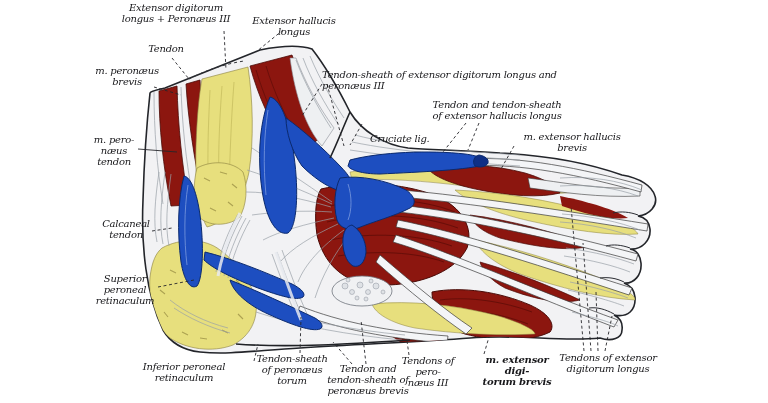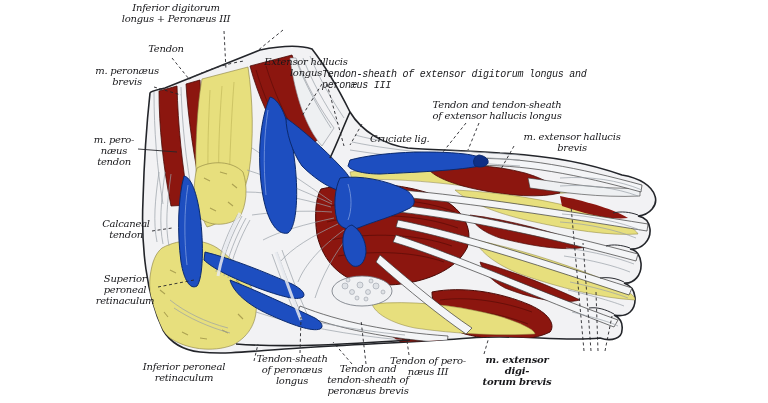--- a/index.html
+++ b/index.html
@@ -5,24 +5,24 @@
   html,body{margin:0;padding:0;background:#ffffff;}
   .stage{position:relative;width:768px;height:403px;background:#ffffff;overflow:hidden;
          font-family:"DejaVu Serif", "Liberation Serif", serif;}
   .stage svg{position:absolute;left:0;top:0;}
   .lbl{position:absolute;font-style:italic;font-size:10px;letter-spacing:-0.25px;
        line-height:1.12;color:#17171a;white-space:pre-line;}
   .ctr{text-align:center;}
   .lft{text-align:left;}
   
   #L1 {left:110px;top:2px;  width:132px;}
-  #L2 {left:250px;top:15px; width:112px;margin-top:41px;}
+  #L2 {left:238px;top:15px; width:112px;}
   #L3 {left:144px;top:43px; width:44px;}
   #L4 {left:92px; top:65px; width:70px;}
-  #L5 {left:322px;top:69px; width:285px;font-family:Liberation Mono, monospace;}
+  #L5 {left:322px;top:69px; width:285px;}
   #L6 {left:370px;top:109px;width:62px;margin-top:24px;}
   #L7 {left:430px;top:99px; width:134px;}
   #L8 {left:510px;top:131px;width:124px;}
   #L9 {left:90px; top:134px;width:48px;}
   #L10{left:100px;top:218px;width:52px;}
   #L11{left:92px; top:273px;width:66px;}
   #L12{left:114px;top:361px;width:140px;}
   #L13{left:250px;top:353px;width:84px;}
   #L14{left:320px;top:363px;width:96px;}
   #L15{left:390px;top:355px;width:76px;}
@@ -158,21 +158,21 @@
     <path d="M254,361 L258,344"></path>
     <path d="M300,353 L301,317"></path>
     <path d="M352,364 L333,342 M366,364 L361,320"></path>
     <path d="M409,355 L407,341"></path>
     <path d="M484,354 L489,337"></path>
     <path d="M584,351 L571,206 M591,351 L583,243 M598,351 L596,292 M605,351 L612,316"></path>
   </g>
   <path d="M138,149 L177,152" fill="none" stroke="#26262a" stroke-width="0.9"></path>
 </svg>
 
-<div class="lbl ctr" id="L1">Inferior digitorum
+<div class="lbl ctr" id="L1">Extensor digitorum
 longus + Peronæus III</div>
 <div class="lbl ctr" id="L2">Extensor hallucis longus</div>
 <div class="lbl ctr" id="L3">Tendon</div>
 <div class="lbl ctr" id="L4">m. peronæus
 brevis</div>
 <div class="lbl lft" id="L5">Tendon-sheath of extensor digitorum longus and peronæus III</div>
 <div class="lbl lft" id="L6">Cruciate lig.</div>
 <div class="lbl ctr" id="L7">Tendon and tendon-sheath
 of extensor hallucis longus</div>
 <div class="lbl ctr" id="L8">m. extensor hallucis brevis</div>
@@ -180,22 +180,24 @@
 næus
 tendon</div>
 <div class="lbl ctr" id="L10">Calcaneal
 tendon</div>
 <div class="lbl ctr" id="L11">Superior
 peroneal
 retinaculum</div>
 <div class="lbl ctr" id="L12">Inferior peroneal retinaculum</div>
 <div class="lbl ctr" id="L13">Tendon-sheath
 of peronæus
-longus</div>
+torum</div>
 <div class="lbl ctr" id="L14">Tendon and
 tendon-sheath of
 peronæus brevis</div>
-<div class="lbl ctr" id="L15">Tendon of pero-
+<div class="lbl ctr" id="L15">Tendons of pero-
 næus III</div>
 <div class="lbl ctr" id="L16">m. extensor digi-
 torum brevis</div>
+<div class="lbl ctr" id="L17">Tendons of extensor
+digitorum longus</div>
 
 </div>
 
 </body></html>

